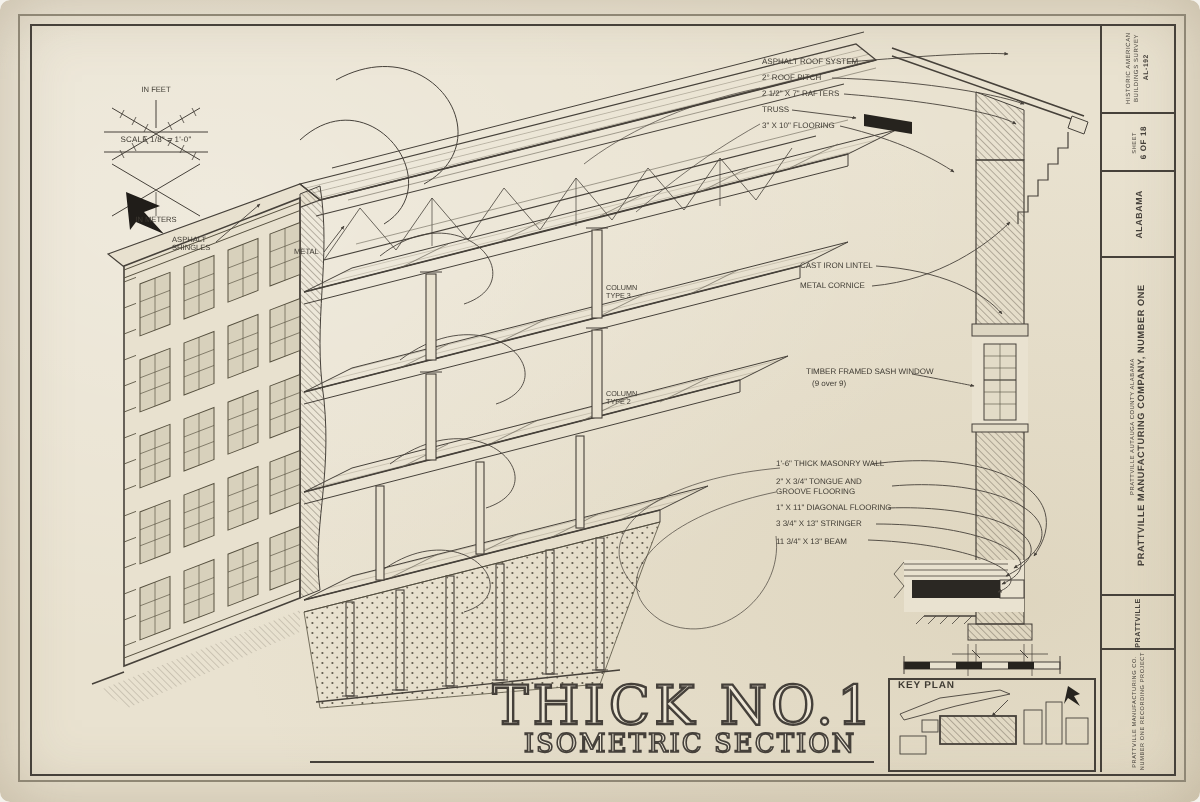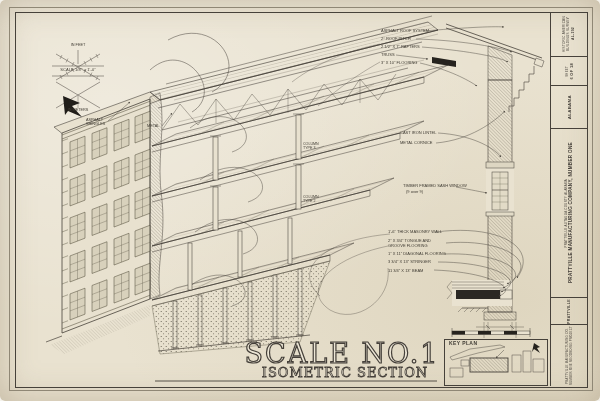--- a/index.html
+++ b/index.html
@@ -253,21 +253,21 @@
 
   <div class="t" style="left:388px;top:229.5px;font-size:4px;">1'-6" THICK MASONRY WALL</div>
   <div class="t" style="left:388px;top:239px;font-size:4px;width:58px;white-space:normal;">2" X 3/4" TONGUE AND GROOVE FLOORING</div>
   <div class="t" style="left:388px;top:252px;font-size:4px;">1" X 11" DIAGONAL FLOORING</div>
   <div class="t" style="left:388px;top:260px;font-size:4px;">3 3/4" X 13" STRINGER</div>
   <div class="t" style="left:388px;top:268.5px;font-size:4px;">11 3/4" X 13" BEAM</div>
 
   <div class="keyplanbox"></div>
   <div class="t" style="left:449px;top:341px;font-size:5px;letter-spacing:.4px;font-weight:bold;">KEY PLAN</div>
 
-  <div class="t c hollow" style="left:242px;top:338px;width:200px;font-size:27px;font-family:'DejaVu Serif',serif;letter-spacing:2px;">SCALE NO.1</div>
+  <div class="t c hollow" style="left:242px;top:338px;width:200px;font-size:27px;font-family:'DejaVu Serif',serif;letter-spacing:2px;">THICK NO.1</div>
   <div class="t c hollow-sub" style="left:242px;top:366px;width:206px;font-size:13px;font-family:'DejaVu Serif',serif;letter-spacing:1px;">ISOMETRIC SECTION</div>
 
   <div class="tb">
     <div class="sec" style="height:44px;">
       <div class="vt" style="font-size:3px;line-height:1.3;white-space:normal;height:40px;">HISTORIC AMERICAN BUILDINGS SURVEY</div>
       <div class="vt" style="font-size:3.4px;font-weight:bold;">AL-192</div>
     </div>
     <div class="sec" style="height:28px;">
       <div class="vt" style="font-size:2.8px;">SHEET</div>
       <div class="vt" style="font-size:4px;font-weight:bold;">6 OF 18</div>

